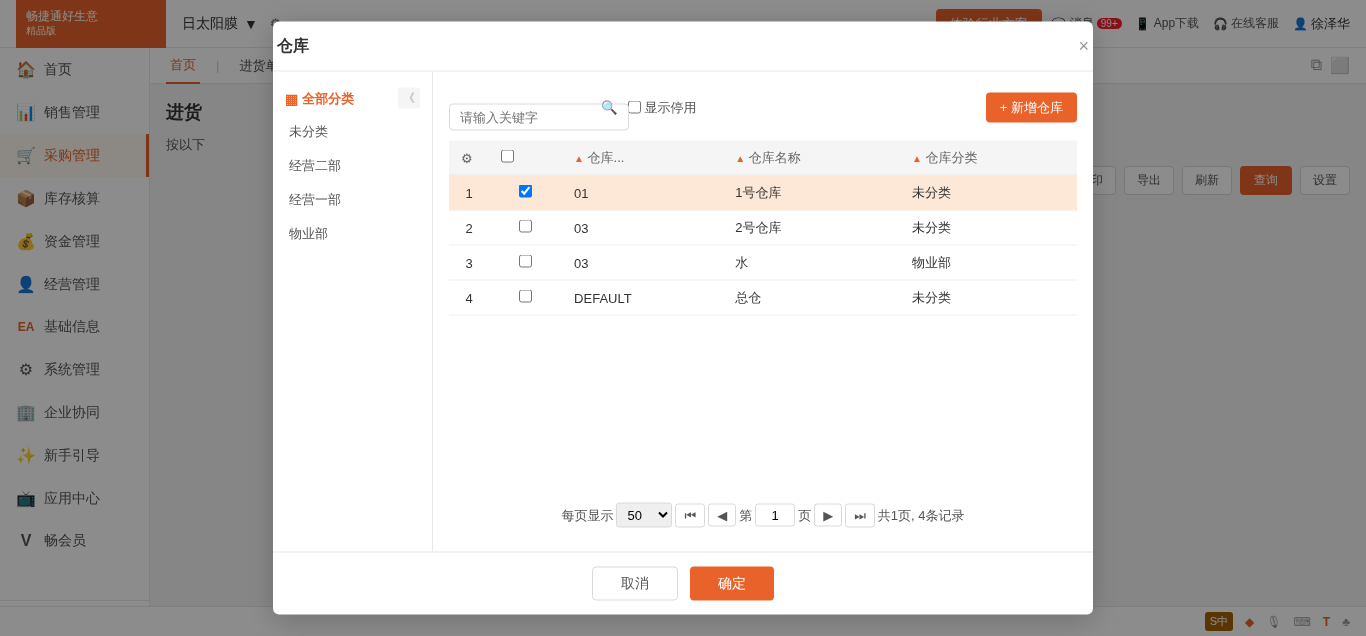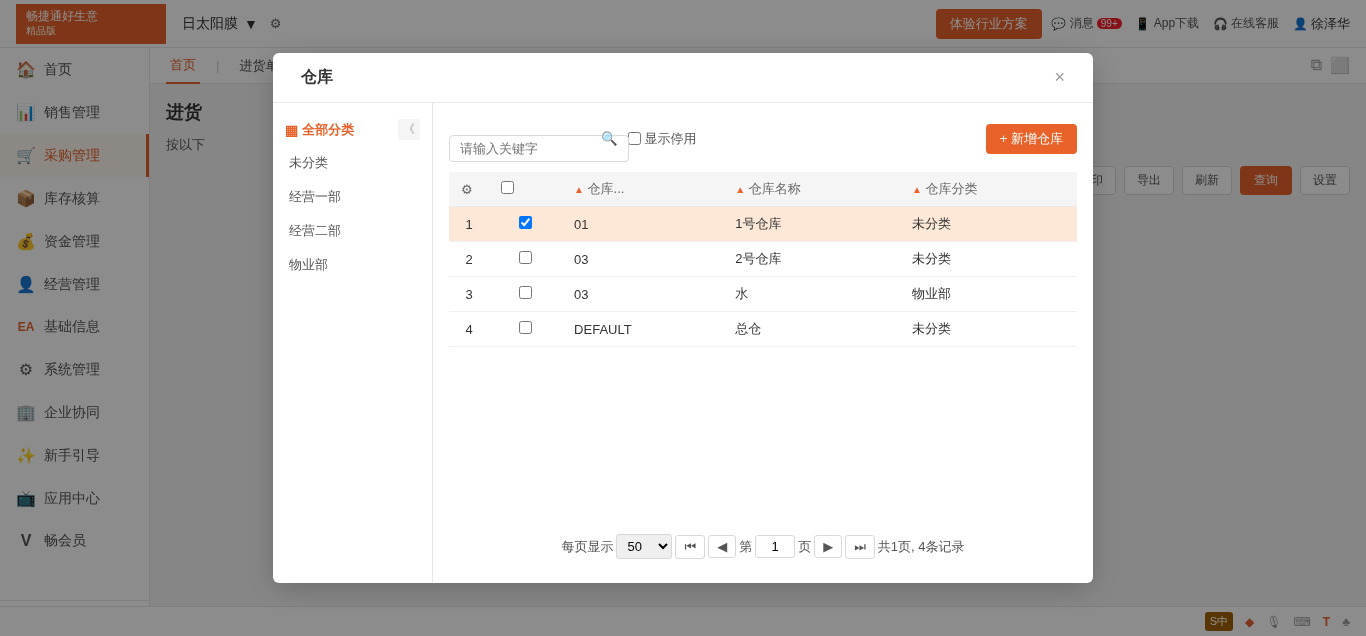--- a/index.html
+++ b/index.html
@@ -10,21 +10,21 @@
       height: 48px;
       background: #fff;
       display: flex;
       align-items: center;
       padding: 0 16px;
       border-bottom: 1px solid #e8e8e8;
       position: fixed; top: 0; left: 0; right: 0; z-index: 100;
     }
     .logo-area {
       display: flex; align-items: center; width: 150px;
-      background: #e8622a; height: 40px; padding: 0 10px;
+      background: #e8622a; height: 48px; padding: 0 10px;
     }
     .logo-text { color: #fff; font-size: 12px; line-height: 1.2; }
     .logo-sub { color: #ffe; font-size: 10px; }
     .company-selector {
       display: flex; align-items: center; gap: 6px; margin-left: 16px; cursor: pointer;
       color: #333; font-size: 14px;
     }
     .header-actions { display: flex; align-items: center; gap: 10px; margin-left: auto; }
     .btn-trial {
       background: #e8622a; color: #fff; border: none; border-radius: 4px;
@@ -82,21 +82,21 @@
       position: fixed; top: 0; left: 0; right: 0; bottom: 0;
       background: rgba(0,0,0,0.45); z-index: 200;
     }
     .modal {
       position: fixed; top: 50%; left: 50%; transform: translate(-50%, -50%);
       width: 820px; background: #fff; border-radius: 6px; z-index: 201;
       box-shadow: 0 6px 30px rgba(0,0,0,0.2);
     }
     .modal-header {
       display: flex; align-items: center; justify-content: space-between;
-      padding: 14px 28px; border-bottom: 1px solid #e8e8e8;
+      padding: 14px 4px; border-bottom: 1px solid #e8e8e8;
     }
     .modal-title { font-size: 16px; font-weight: bold; color: #333; }
     .modal-close { cursor: pointer; color: #999; font-size: 18px; }
     .modal-body { display: flex; min-height: 480px; }
 
     
     .category-panel {
       width: 160px; border-right: 1px solid #e8e8e8; padding: 10px 0;
       flex-shrink: 0;
     }
@@ -311,22 +311,22 @@
 
     <div class="category-panel">
       <div class="category-header">
         <span style="display:flex;align-items:center;gap:4px;">
           <span style="font-size:14px;">▦</span>
           <span>全部分类</span>
         </span>
         <button class="collapse-btn">《</button>
       </div>
       <div class="category-item">未分类</div>
+      <div class="category-item">经营二部</div>
       <div class="category-item">经营一部</div>
-      <div class="category-item">经营二部</div>
       <div class="category-item">物业部</div>
     </div>
 
     <div class="table-panel">
       <div class="table-toolbar">
         <div style="position:relative;display:inline-flex;align-items:center;">
           <input class="search-input" type="text" placeholder="请输入关键字" style="">
           <button class="search-btn">🔍</button>
         </div>
         <label class="checkbox-label">
@@ -406,20 +406,24 @@
         <span>第</span>
         <input class="page-input" type="text" value="1" style="">
         <span>页</span>
         <button class="page-btn">▶</button>
         <button class="page-btn">⏭</button>
         <span>共1页, 4条记录</span>
       </div>
     </div>
   </div>
 
+  <div class="modal-footer">
+    <button class="btn-cancel">取消</button>
+    <button class="btn-confirm">确定</button>
+  </div>
 </div>
 
 <div class="status-bar">
   <span style="background:#a16207;color:#fff;padding:2px 5px;border-radius:3px;font-size:11px;">S中</span>
   <span style="color:#e8622a;">◆</span>
   <span>🎙</span>
   <span>⌨</span>
   <span style="color:#e8622a;font-weight:bold;">T</span>
   <span>♣</span>
 </div>

